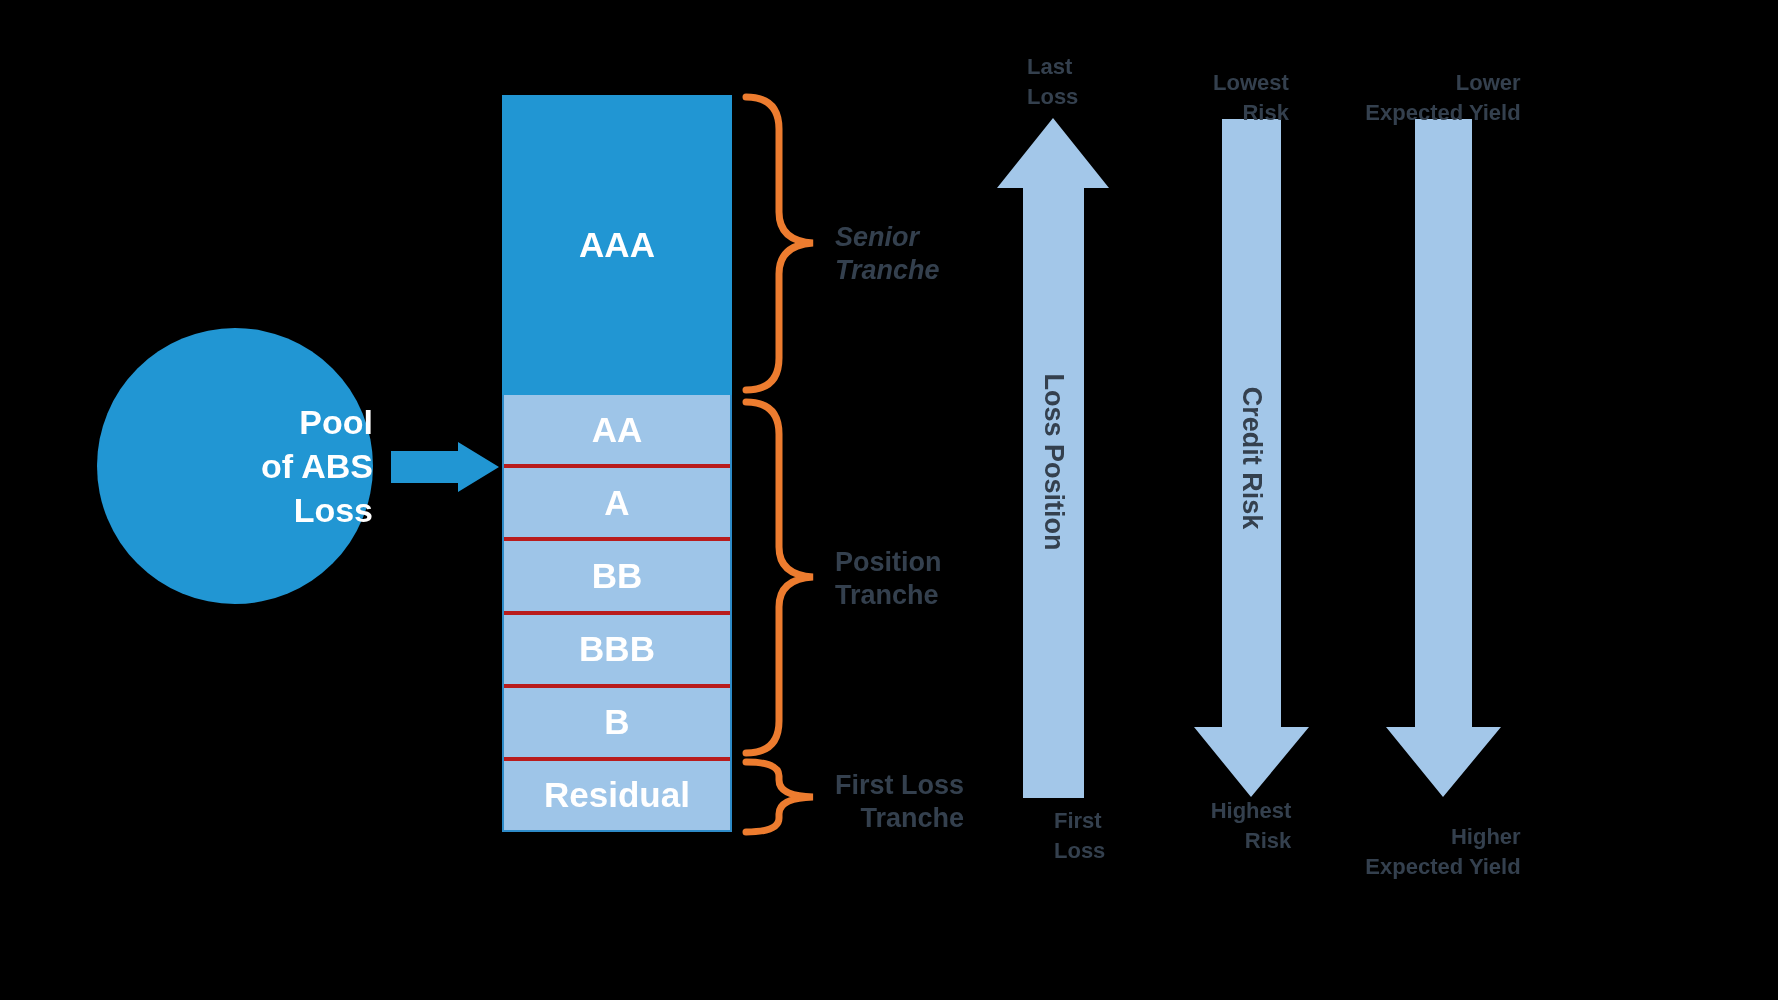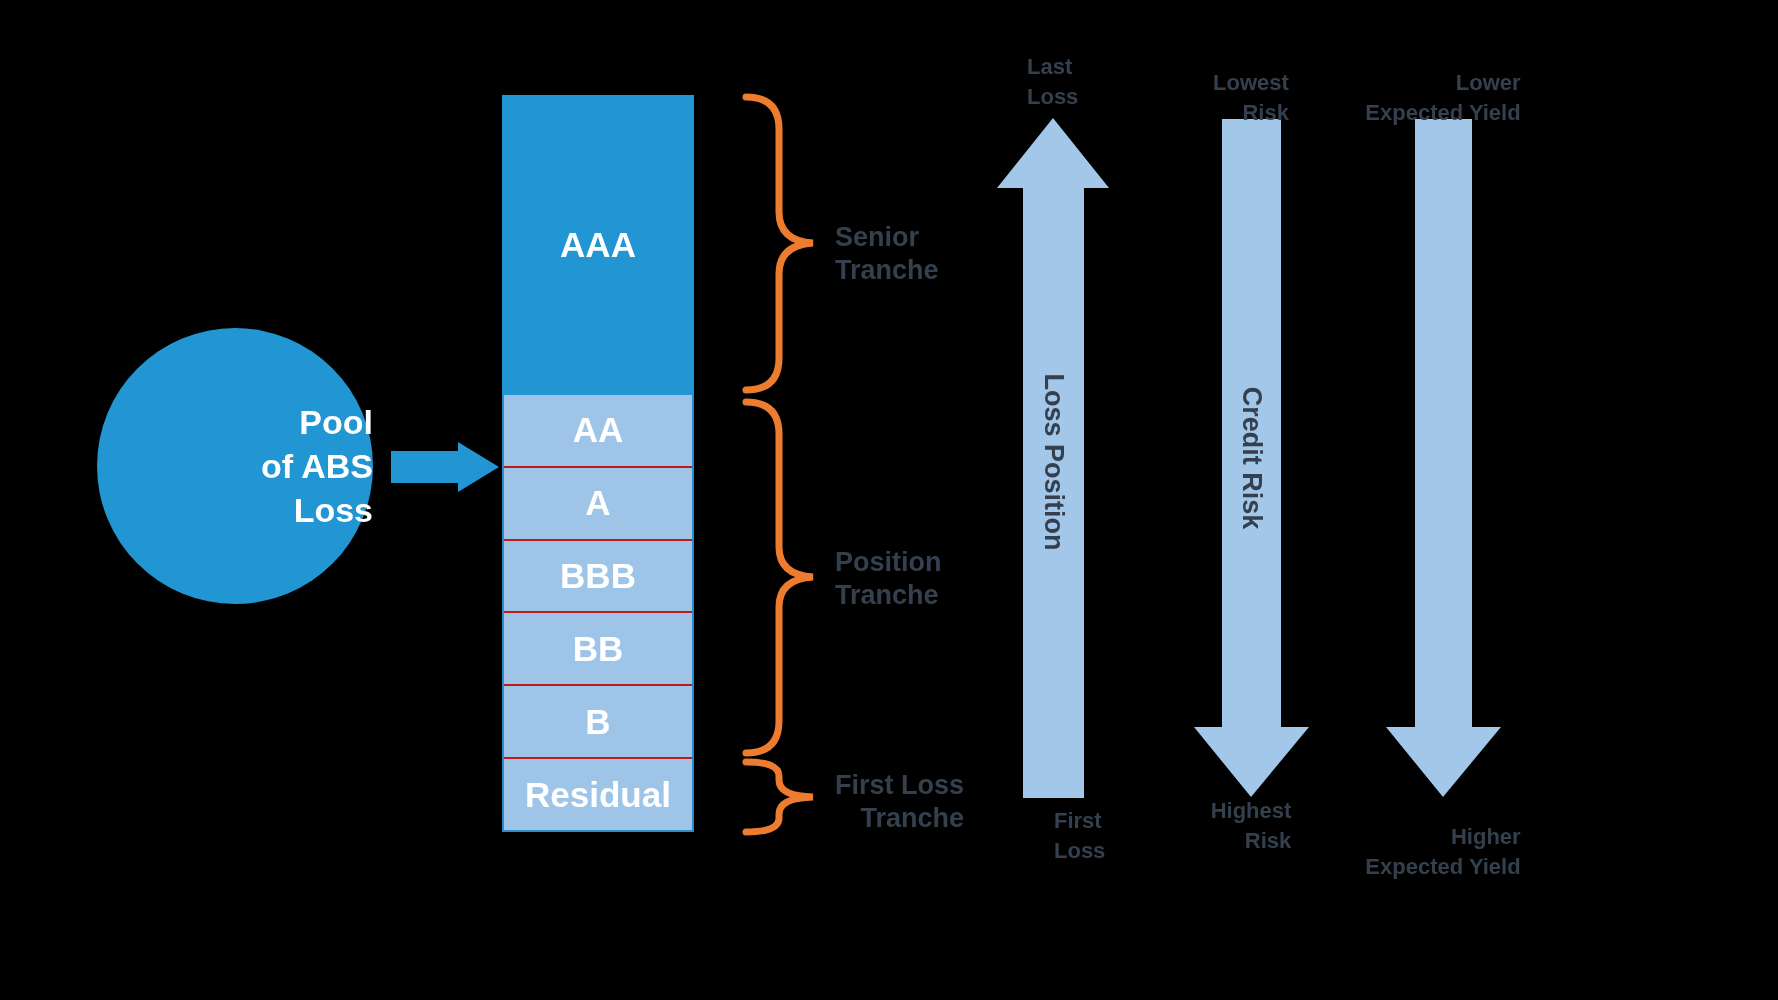--- a/index.html
+++ b/index.html
@@ -11,39 +11,39 @@
 
   
   .pool-circle {
     position:absolute; left:97px; top:328px; width:276px; height:276px;
     border-radius:50%; background:#2196d3;
     display:flex; flex-direction:column; align-items:flex-end; justify-content:center;
     color:#ffffff; font-weight:bold; font-size:34px; line-height:44px; text-align:center;
   }
 
   
-  .tranche-column { position:absolute; left:502px; top:95px; width:192px; height:737px; display:flex; flex-direction:column; }
+  .tranche-column { position:absolute; left:502px; top:95px; width:230px; height:737px; display:flex; flex-direction:column; }
   .tranche-senior {
     height:300px; background:#2196d3; color:#fff; font-weight:bold; font-size:35px;
     display:flex; align-items:center; justify-content:center;
   }
   .tranche-rows {
     flex:1; display:flex; flex-direction:column; box-sizing:border-box;
     border:2px solid #2e8bc8; border-top:none;
   }
   .trow {
-    flex:1; background:#9ec5e8; border-bottom:2px solid #b91c1c;
+    flex:1; background:#9ec5e8; border-bottom:4px solid #b91c1c;
     color:#fff; font-weight:bold; font-size:35px;
     display:flex; align-items:center; justify-content:center;
   }
   .trow:last-child { border-bottom:none; }
 
   
   .brace-label { position:absolute; left:835px; color:#34404e; font-weight:bold; font-size:27px; line-height:33px; }
-  #brace-label-senior { top:221px; }
+  #brace-label-senior { top:221px;font-style:italic; }
   #brace-label-mezzanine { top:546px; }
   #brace-label-first-loss { top:769px;text-align:right; }
 
   
   .end-label { position:absolute; color:#34404e; font-weight:bold; font-size:22px; line-height:30px; white-space:nowrap; }
   .end-label.centered { transform:translateX(-50%); text-align:right;margin-top:16px; }
   #label-last-loss   { left:1027px; top:52px; }
   #label-first-loss  { left:1054px; top:806px; }
   #label-lowest-risk  { left:1251px; top:52px; }
   #label-highest-risk { left:1251px; top:780px; }
@@ -79,22 +79,22 @@
     <polygon points="1053,118 1109,188 1084,188 1084,798 1023,798 1023,188 997,188" fill="#a3c7e9"></polygon>
     <polygon points="1222,119 1281,119 1281,727 1309,727 1251,797 1194,727 1222,727" fill="#a3c7e9"></polygon>
     <polygon points="1415,119 1472,119 1472,727 1501,727 1443,797 1386,727 1415,727" fill="#a3c7e9"></polygon>
   </svg>
 
   <div class="tranche-column">
     <div class="tranche-senior">AAA</div>
     <div class="tranche-rows">
       <div class="trow">AA</div>
       <div class="trow">A</div>
+      <div class="trow">BB</div>
       <div class="trow">BBB</div>
-      <div class="trow">BB</div>
       <div class="trow">B</div>
       <div class="trow">Residual</div>
     </div>
   </div>
 
   <div class="brace-label" id="brace-label-senior">
     <div>Senior</div>
     <div>Tranche</div>
   </div>
   <div class="brace-label" id="brace-label-mezzanine">

